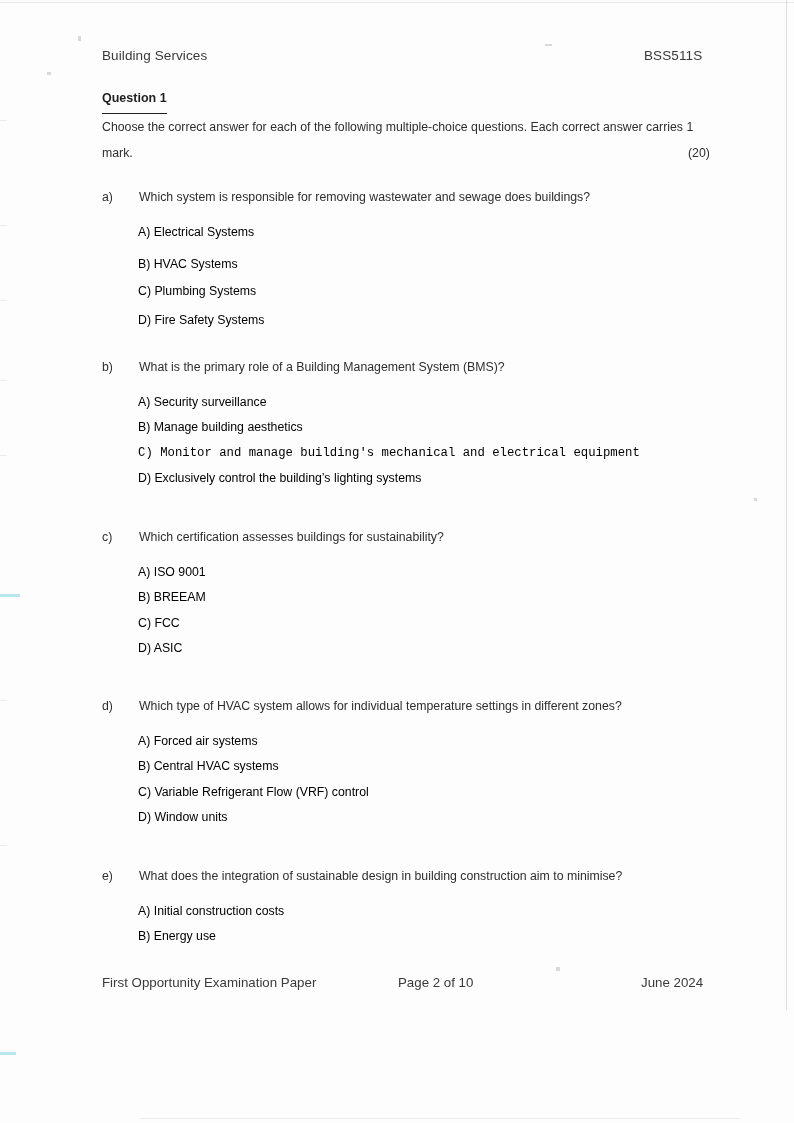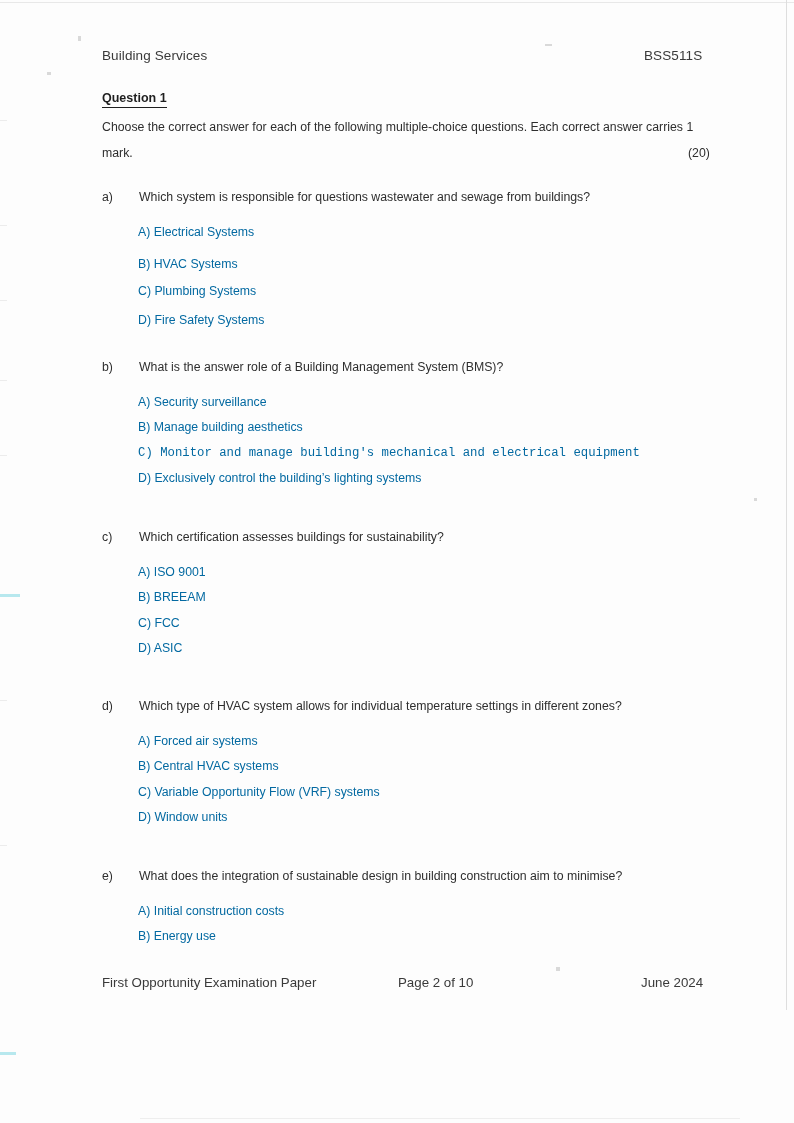--- a/index.html
+++ b/index.html
@@ -71,21 +71,21 @@
   .hdr-right { left: 644px; }
 
   .q-title {
     position: absolute;
     left: 102px;
     top: 92px;
     font-size: 12.5px;
     font-weight: bold;
     color: #1f1f1f;
     border-bottom: 1.4px solid #1f1f1f;
-    padding-bottom: 1px;
+    padding-bottom: 7px;
     line-height: 1.1;
   }
 
   .instr-line {
     position: absolute;
     left: 102px;
     font-size: 12.3px;
     color: #2e2e2e;
     white-space: nowrap;
   }
@@ -112,21 +112,21 @@
     left: 139px;
     top: 0;
     font-size: 12.3px;
     color: #2e2e2e;
     white-space: nowrap;
   }
   .opt {
     position: absolute;
     left: 138px;
     font-size: 12.3px;
-    color: #0369a1;
+    color: #000000;
     white-space: nowrap;
   }
 
   .footer-item {
     position: absolute;
     top: 975px;
     font-size: 13.3px;
     color: #3a3a3a;
   }
   .footer-left { left: 102px; }
@@ -163,51 +163,51 @@
     <div class="hdr hdr-right">BSS511S</div>
 
     <div class="q-title">Question 1</div>
 
     <div class="instr-line instr-l1">Choose the correct answer for each of the following multiple-choice questions. Each correct answer carries 1</div>
     <div class="instr-line instr-l2">mark.</div>
     <div class="marks">(20)</div>
 
     <div class="q-block" style="top:190px;">
       <div class="q-letter">a)</div>
-      <div class="q-text">Which system is responsible for questions wastewater and sewage from buildings?</div>
+      <div class="q-text">Which system is responsible for removing wastewater and sewage does buildings?</div>
       <div class="opt" style="top:35px;">A) Electrical Systems</div>
       <div class="opt" style="top:60px;margin-top:7px;">B) HVAC Systems</div>
       <div class="opt" style="top:94px;">C) Plumbing Systems</div>
       <div class="opt" style="top:111px;margin-top:12px;">D) Fire Safety Systems</div>
     </div>
 
     <div class="q-block" style="top:360px;">
       <div class="q-letter">b)</div>
-      <div class="q-text">What is the answer role of a Building Management System (BMS)?</div>
+      <div class="q-text">What is the primary role of a Building Management System (BMS)?</div>
       <div class="opt" style="top:35px;">A) Security surveillance</div>
       <div class="opt" style="top:60px;">B) Manage building aesthetics</div>
       <div class="opt" style="top:86px;font-family:Liberation Mono, monospace;">C) Monitor and manage building's mechanical and electrical equipment</div>
       <div class="opt" style="top:111px;">D) Exclusively control the building’s lighting systems</div>
     </div>
 
     <div class="q-block" style="top:530px;">
       <div class="q-letter">c)</div>
       <div class="q-text">Which certification assesses buildings for sustainability?</div>
       <div class="opt" style="top:35px;">A) ISO 9001</div>
       <div class="opt" style="top:60px;">B) BREEAM</div>
       <div class="opt" style="top:86px;">C) FCC</div>
       <div class="opt" style="top:111px;">D) ASIC</div>
     </div>
 
     <div class="q-block" style="top:699px;">
       <div class="q-letter">d)</div>
       <div class="q-text">Which type of HVAC system allows for individual temperature settings in different zones?</div>
       <div class="opt" style="top:35px;">A) Forced air systems</div>
       <div class="opt" style="top:60px;">B) Central HVAC systems</div>
-      <div class="opt" style="top:86px;">C) Variable Opportunity Flow (VRF) systems</div>
+      <div class="opt" style="top:86px;">C) Variable Refrigerant Flow (VRF) control</div>
       <div class="opt" style="top:111px;">D) Window units</div>
     </div>
 
     <div class="q-block" style="top:869px;">
       <div class="q-letter">e)</div>
       <div class="q-text">What does the integration of sustainable design in building construction aim to minimise?</div>
       <div class="opt" style="top:35px;">A) Initial construction costs</div>
       <div class="opt" style="top:60px;">B) Energy use</div>
     </div>
 

